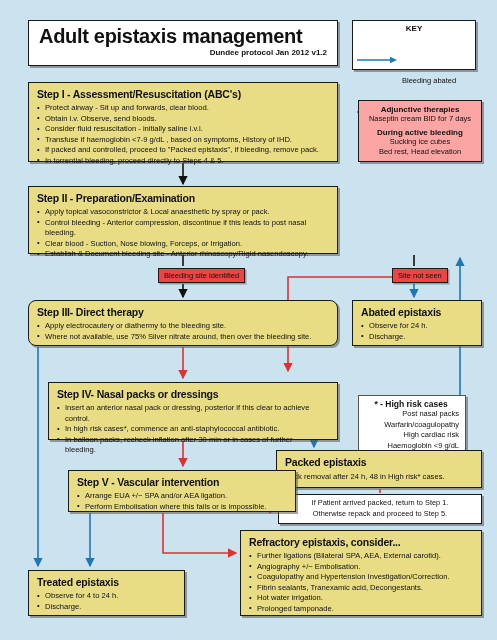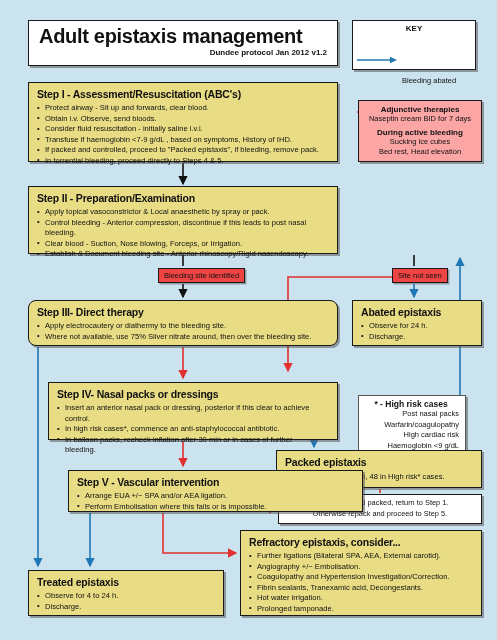--- a/index.html
+++ b/index.html
@@ -60,24 +60,24 @@
   .step h3{margin:0 0 3px 0;font-size:10.5px;font-weight:bold;color:#111;letter-spacing:-.2px;}
   .step ul{margin:0;padding:0;list-style:none;}
   .step li{font-size:7.6px;color:#111;line-height:10.6px;padding-left:8px;position:relative;}
   .step li:before{content:"•";position:absolute;left:0;top:-.5px;}
   .step p.plain{margin:0;font-size:7.6px;color:#111;line-height:11px;}
 
   .s1{left:28px;top:82px;width:310px;height:80px;}
   .s2{left:28px;top:186px;width:310px;height:68px;}
   .s3{left:28px;top:300px;width:310px;height:46px;border-radius:8px;}
   .s4{left:48px;top:382px;width:290px;height:58px;}
-  .s5{left:68px;top:470px;width:295px;height:42px;}
+  .s5{left:68px;top:470px;width:228px;height:42px;}
   .abated{left:352px;top:300px;width:130px;height:46px;}
   .packed{left:276px;top:450px;width:206px;height:38px;}
-  .treated{left:28px;top:570px;width:196px;height:46px;}
+  .treated{left:28px;top:570px;width:157px;height:46px;}
   .refractory{left:240px;top:530px;width:242px;height:86px;}
 
   .label{
     position:absolute;background:#ef4444;border:1px solid #1a1a1a;
     box-shadow:1.5px 1.5px 0 rgba(90,90,90,.5);
     font-size:7.5px;color:#111;padding:2px 5px;white-space:nowrap;
   }
   .lbl-identified{left:158px;top:268px;}
   .lbl-notseen{left:392px;top:268px;}
 

